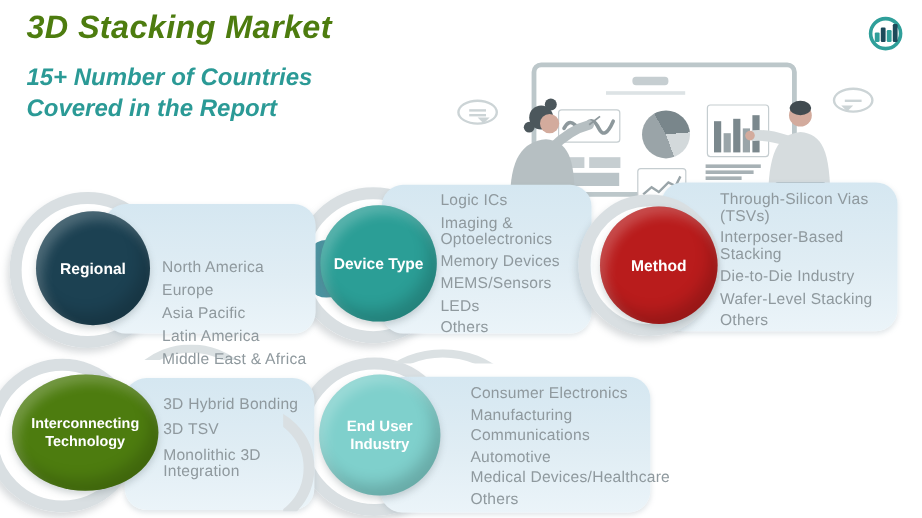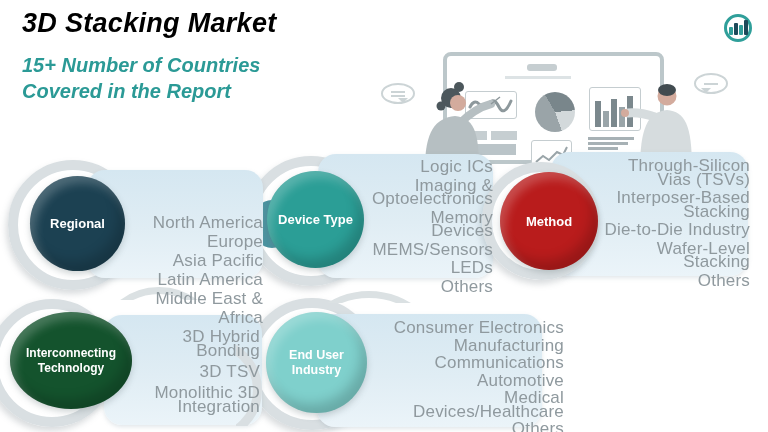--- a/index.html
+++ b/index.html
@@ -1,21 +1,21 @@
 <!DOCTYPE html>
 <html><head>
 <meta charset="utf-8">
 <style>
   html,body{margin:0;padding:0;background:#fff;}
   #canvas{position:relative;width:768px;height:432px;background:#ffffff;overflow:hidden;
           font-family:"Liberation Sans",sans-serif;}
 
   
   .title{position:absolute;left:22px;top:8px;font-size:27px;font-weight:bold;font-style:italic;
-         color:#000000;letter-spacing:.3px;z-index:6;}
+         color:#4d7c0f;letter-spacing:.3px;z-index:6;}
   .subtitle{position:absolute;left:22px;top:52px;font-size:20px;font-weight:bold;font-style:italic;
             color:#2b9a96;line-height:26px;z-index:6;}
 
   
   .logo{position:absolute;right:16px;top:14px;display:flex;align-items:center;gap:6px;z-index:6;}
   .logo-icon{position:relative;width:28px;height:28px;border:3px solid #2f9f9a;border-radius:50%;
              box-sizing:border-box;display:flex;align-items:flex-end;justify-content:center;gap:1px;
              padding-bottom:4px;background:#fff;}
   .logo-icon .bar{width:4px;border-radius:1px;}
   .b1{height:8px;background:#2f9f9a;} .b2{height:12px;background:#1d4a5a;}
@@ -52,21 +52,21 @@
   
   .ring{position:absolute;border-radius:50%;border:10px solid #d9dfe2;box-sizing:border-box;
         box-shadow:-2px 4px 6px rgba(120,130,135,.28), inset 2px -2px 4px rgba(255,255,255,.85);}
   .panel{position:absolute;border-radius:18px;z-index:2;
          background:linear-gradient(180deg,#d5e7f1 0%,#e0edf4 55%,#ebf4f9 100%);
          box-shadow:0 2px 4px rgba(140,160,170,.25);}
   .circle{position:absolute;border-radius:50%;display:flex;align-items:center;justify-content:center;
           text-align:center;color:#fff;font-weight:bold;z-index:4;padding:0 8px;box-sizing:border-box;
           box-shadow:inset 5px 7px 10px rgba(255,255,255,.22), inset -6px -9px 12px rgba(0,0,0,.18),
                      0 3px 6px rgba(100,115,120,.3);}
-  .list{position:absolute;z-index:3;font-size:17px;color:#8f999e;letter-spacing:.2px;text-align:right;}
+  .list{position:absolute;z-index:3;font-size:13px;color:#8f999e;letter-spacing:.2px;}
   .g0 .li{line-height:19px;}
   .g1 .li,.g2 .li{line-height:13.5px;margin-bottom:5px;}
   .g3 .li{line-height:14px;margin-bottom:7px;}
   .g4 .li{line-height:13.5px;margin-bottom:4px;}
 
   #r-regional{left:8px;top:160px;width:130px;height:130px;z-index:1;}
   #r-device{left:246px;top:156px;width:130px;height:130px;z-index:1;}
   #r-method{left:482px;top:162px;width:118px;height:118px;z-index:3;}
   #r-interconnect{left:-12px;top:299px;width:128px;height:128px;z-index:1;}
   #r-enduser{left:246px;top:298px;width:132px;height:132px;z-index:1;}
@@ -209,21 +209,21 @@
 
   <div class="circle" id="c-regional" style="background: rgb(28, 65, 82);">
     <span>Regional</span>
   </div>
   <div class="circle" id="c-device" style="background: rgb(43, 158, 150);">
     <span>Device Type</span>
   </div>
   <div class="circle" id="c-method" style="background: #b91c1c;">
     <span>Method</span>
   </div>
-  <div class="circle" id="c-interconnect" style="background: #14532d;">
+  <div class="circle" id="c-interconnect" style="background: #4d7c0f;">
     <span>Interconnecting Technology</span>
   </div>
   <div class="circle" id="c-enduser" style="background: rgb(127, 208, 204);">
     <span>End User Industry</span>
   </div>
 
   <div class="list g0" id="list-regional">
       <div class="li">North America</div>
       <div class="li">Europe</div>
       <div class="li">Asia Pacific</div>

